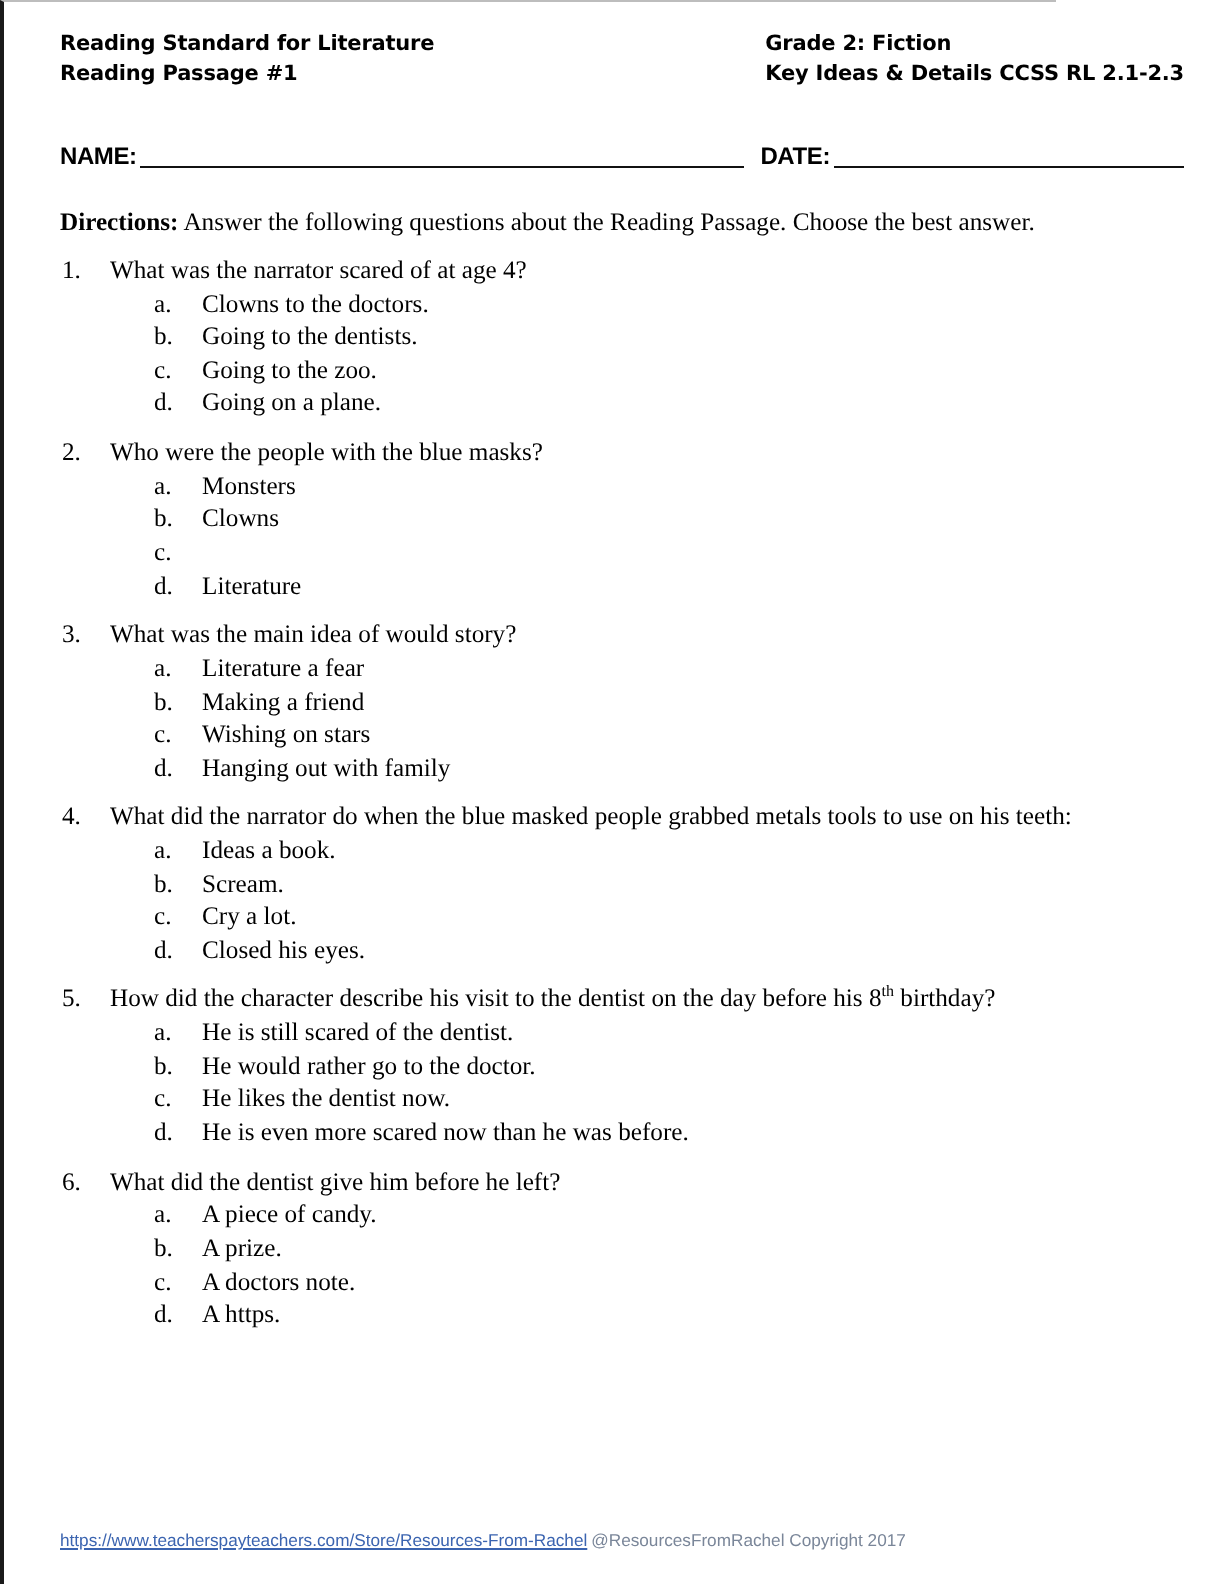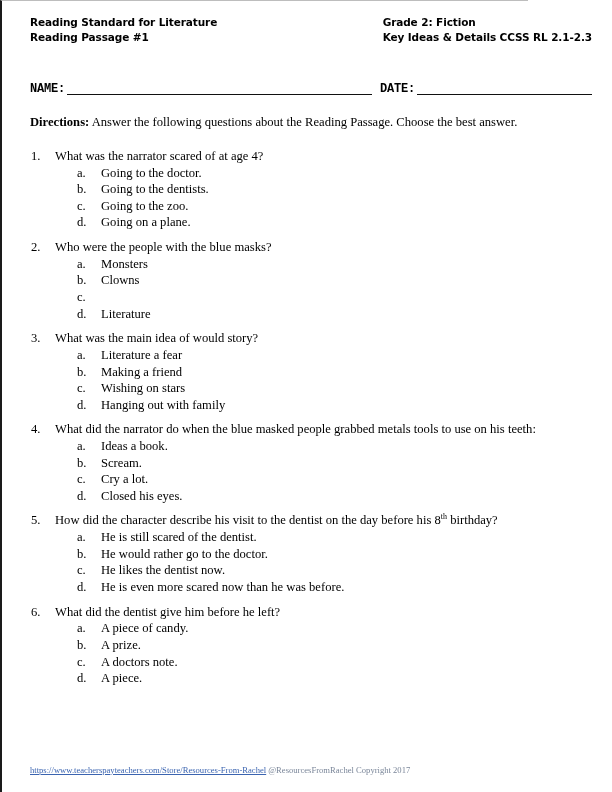--- a/index.html
+++ b/index.html
@@ -51,22 +51,22 @@
     letter-spacing: -0.1px;
   }
   .header-left { text-align: left; }
   .header-right { }
   .header-line { white-space: nowrap; }
 
   
   .namedate {
     display: flex;
     align-items: flex-end;
-    margin-top: 37px;
-    font-family: Liberation Mono, monospace;
+    margin-top: 26px;
+    font-family: Liberation Sans, sans-serif;
     font-weight: bold;
     font-size: 12px;
     letter-spacing: -0.2px;
   }
   .nd-label { white-space: nowrap; padding-right: 2px; }
   .nd-rule {
     flex: 1 1 auto;
     border-bottom: 1.4px solid #111;
     height: 11px;
     margin-bottom: 1px;
@@ -78,21 +78,21 @@
   .content {
     margin-top: 18px;
     font-family: "Liberation Serif", "DejaVu Serif", serif;
     font-size: 12.6px;
     line-height: 16.6px;
   }
 
   .directions {
     font-size: 12.6px;
     line-height: 16.8px;
-    margin-bottom: 17px;
+    margin-bottom: 7px;
     max-width: 545px;
   }
   .directions b { font-weight: bold; }
 
   .question {
     margin-bottom: 8px;
   }
   .q-head {
     display: flex;
     align-items: flex-start;
@@ -131,21 +131,21 @@
   .opt-text {
     flex: 1 1 auto;
   }
 
   
   .footer {
     position: absolute;
     left: 28px;
     bottom: 16px;
     width: 560px;
-    font-family: Liberation Serif, serif;
+    font-family: Liberation Sans, sans-serif;
     font-size: 8.6px;
     line-height: 11px;
     white-space: nowrap;
   }
   .footer-url {
     color: #3b64b0;
     text-decoration: underline;
   }
   .footer-credit {
     color: #7a8699;
@@ -183,21 +183,21 @@
       </div>
 
       <div class="question">
         <div class="q-head">
           <span class="q-num">1.</span>
           <span class="q-text">What was the narrator scared of at age 4?</span>
         </div>
         <div class="options">
           <div class="option">
             <span class="opt-letter">a.</span>
-            <span class="opt-text">Going to the doctor.</span>
+            <span class="opt-text">Clowns to the doctors.</span>
           </div>
           <div class="option">
             <span class="opt-letter">b.</span>
             <span class="opt-text">Going to the dentists.</span>
           </div>
           <div class="option">
             <span class="opt-letter">c.</span>
             <span class="opt-text">Going to the zoo.</span>
           </div>
           <div class="option">
@@ -319,21 +319,21 @@
           <div class="option">
             <span class="opt-letter">b.</span>
             <span class="opt-text">A prize.</span>
           </div>
           <div class="option">
             <span class="opt-letter">c.</span>
             <span class="opt-text">A doctors note.</span>
           </div>
           <div class="option">
             <span class="opt-letter">d.</span>
-            <span class="opt-text">A piece.</span>
+            <span class="opt-text">A https.</span>
           </div>
         </div>
       </div>
 
     </div>
   </div>
 
   <div class="footer">
     <a class="footer-url" href="#">https://www.teacherspayteachers.com/Store/Resources-From-Rachel</a><span class="footer-credit">@ResourcesFromRachel Copyright 2017</span>
   </div>

